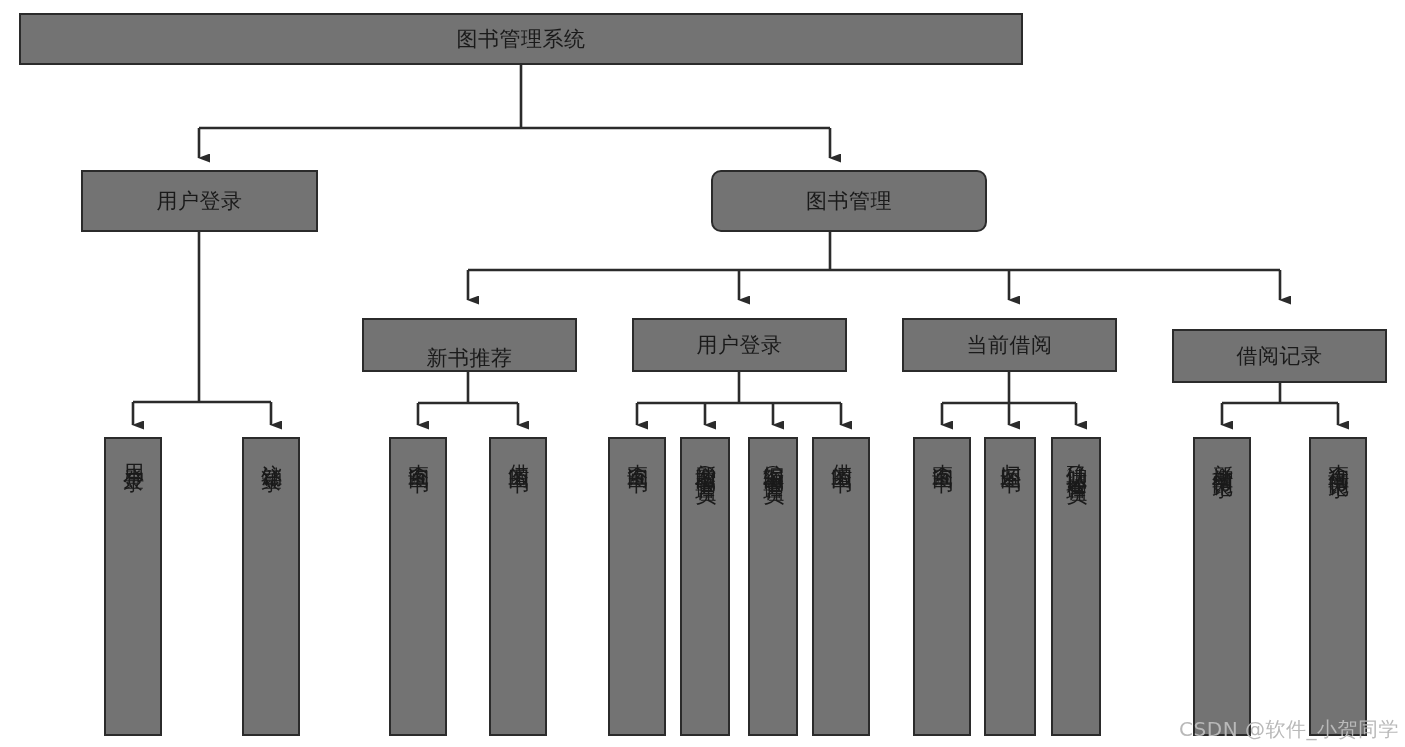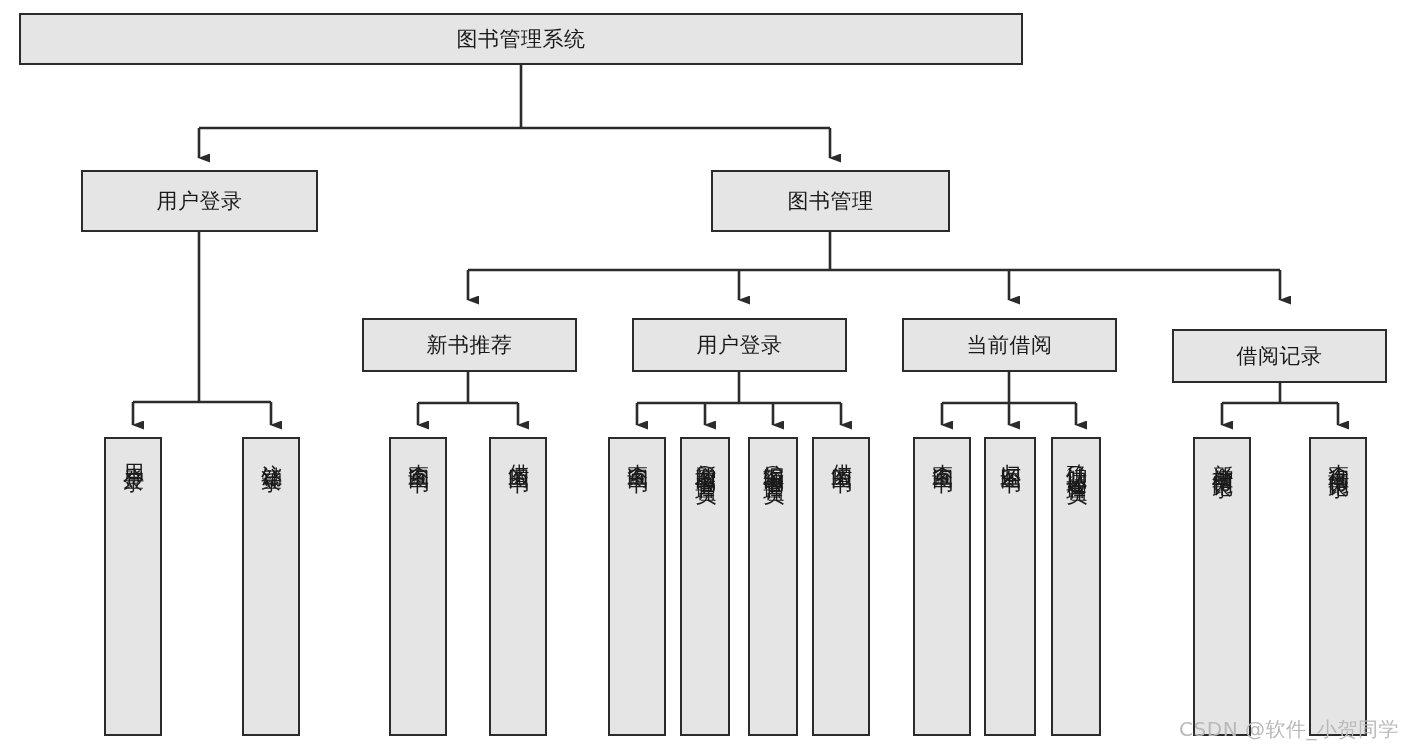--- a/index.html
+++ b/index.html
@@ -18,21 +18,21 @@
   svg#edges{
     position:absolute;
     left:0;top:0;
     width:1405px;height:747px;
     pointer-events:none;
   }
   .node{
     position:absolute;
     box-sizing:border-box;
     border:2.5px solid #2b2b2b;
-    background:#e5e5e5;
+    background:#737373;
     display:flex;
     align-items:center;
     justify-content:center;
     z-index:2;
   }
   .node .lbl{
     font-size:21px;
     line-height:1.15;
     letter-spacing:0.5px;
     color:#1a1a1a;
@@ -121,25 +121,25 @@
   </svg>
 
   <div class="node" style="left:19px;top:13px;width:1004px;height:52px;">
     <span class="lbl">图书管理系统</span>
   </div>
 
   <div class="node" style="left:81px;top:170px;width:237px;height:62px;">
     <span class="lbl">用户登录</span>
   </div>
 
-  <div class="node" style="left:711px;top:170px;width:239px;height:62px;">
+  <div class="node" style="left:711px;top:170px;width:276px;height:62px;border-radius:10px;">
     <span class="lbl">图书管理</span>
   </div>
 
-  <div class="node" style="left:362px;top:318px;width:215px;height:54px;">
+  <div class="node" style="left:362px;top:318px;width:215px;height:54px;align-items:flex-end;">
     <span class="lbl">新书推荐</span>
   </div>
 
   <div class="node" style="left:632px;top:318px;width:215px;height:54px;">
     <span class="lbl">用户登录</span>
   </div>
 
   <div class="node" style="left:902px;top:318px;width:215px;height:54px;">
     <span class="lbl">当前借阅</span>
   </div>

